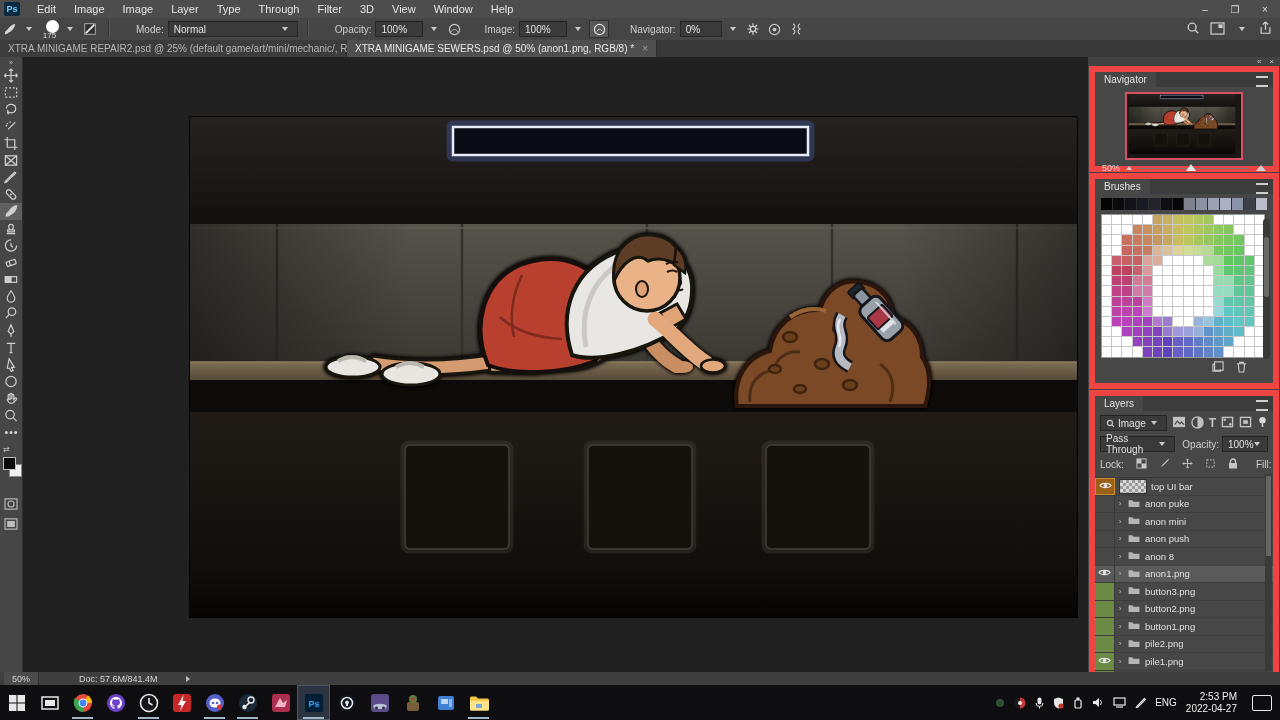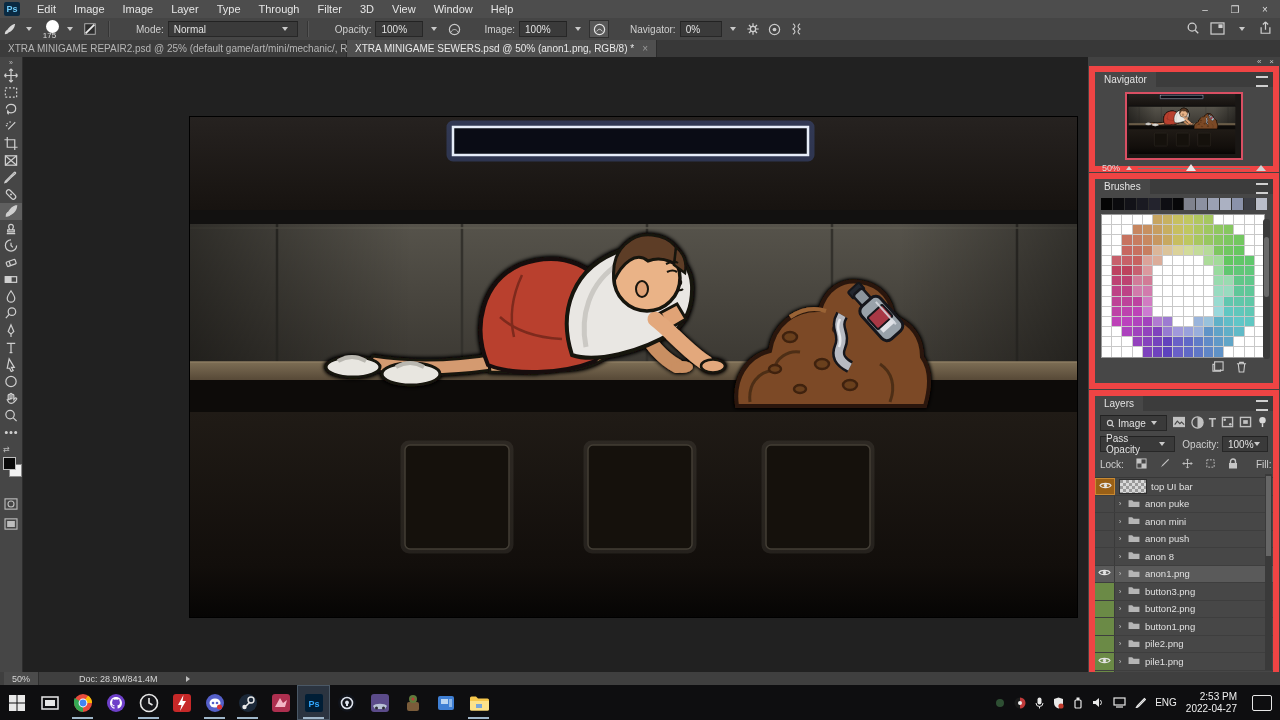--- a/index.html
+++ b/index.html
@@ -1044,21 +1044,21 @@
         </span>
         <span class="fic">
           <svg width="11" height="12" viewBox="0 0 12 13">
               <circle cx="6" cy="4.5" r="3.5" fill="#e9e9e9"></circle>
               <path d="M6 8v4" stroke="#e9e9e9" stroke-width="1.6"></path>
             </svg>
         </span>
       </div>
       <div id="blend-row">
         <div class="opt-well" style="width:96px">
-          <span>Pass Opacity</span>
+          <span>Pass Through</span>
           <span class="chev" style="margin-left:auto"></span>
         </div>
         <span style="margin-left:7px;color:#cfcfcf">Opacity:</span>
         <div class="opt-well" style="width:34px;margin-left:3px">
           <span>100%</span>
             <span class="chev" style="margin-left:auto"></span>
         </div>
       </div>
       <div id="lock-row">
         <span>Lock:</span>
@@ -1248,21 +1248,21 @@
           <svg width="11" height="12" viewBox="0 0 12 13">
               <path d="M1 3h10M4 3V1.5h4V3M2.5 3l1 9h5l1-9" fill="none" stroke="#ccc" stroke-width="1.2"></path>
             </svg>
         </span>
       </div>
     </div>
   </div>
 
   <div id="statusbar" class="abs">
     <div id="status-zoom">50%</div>
-    <div id="status-doc">Doc: 28.9M/841.4M</div>
+    <div id="status-doc">Doc: 57.6M/841.4M</div>
     <div id="status-arrow"></div>
   </div>
 
   <div id="taskbar" class="abs">
       <div class="tapp">
         <div class="tico">
           <svg width="22" height="22" viewBox="0 0 22 22">
             <g fill="#e8e8e8">
               <rect x="3" y="3" width="7.5" height="7.5"></rect>
               <rect x="11.5" y="3" width="7.5" height="7.5"></rect>

